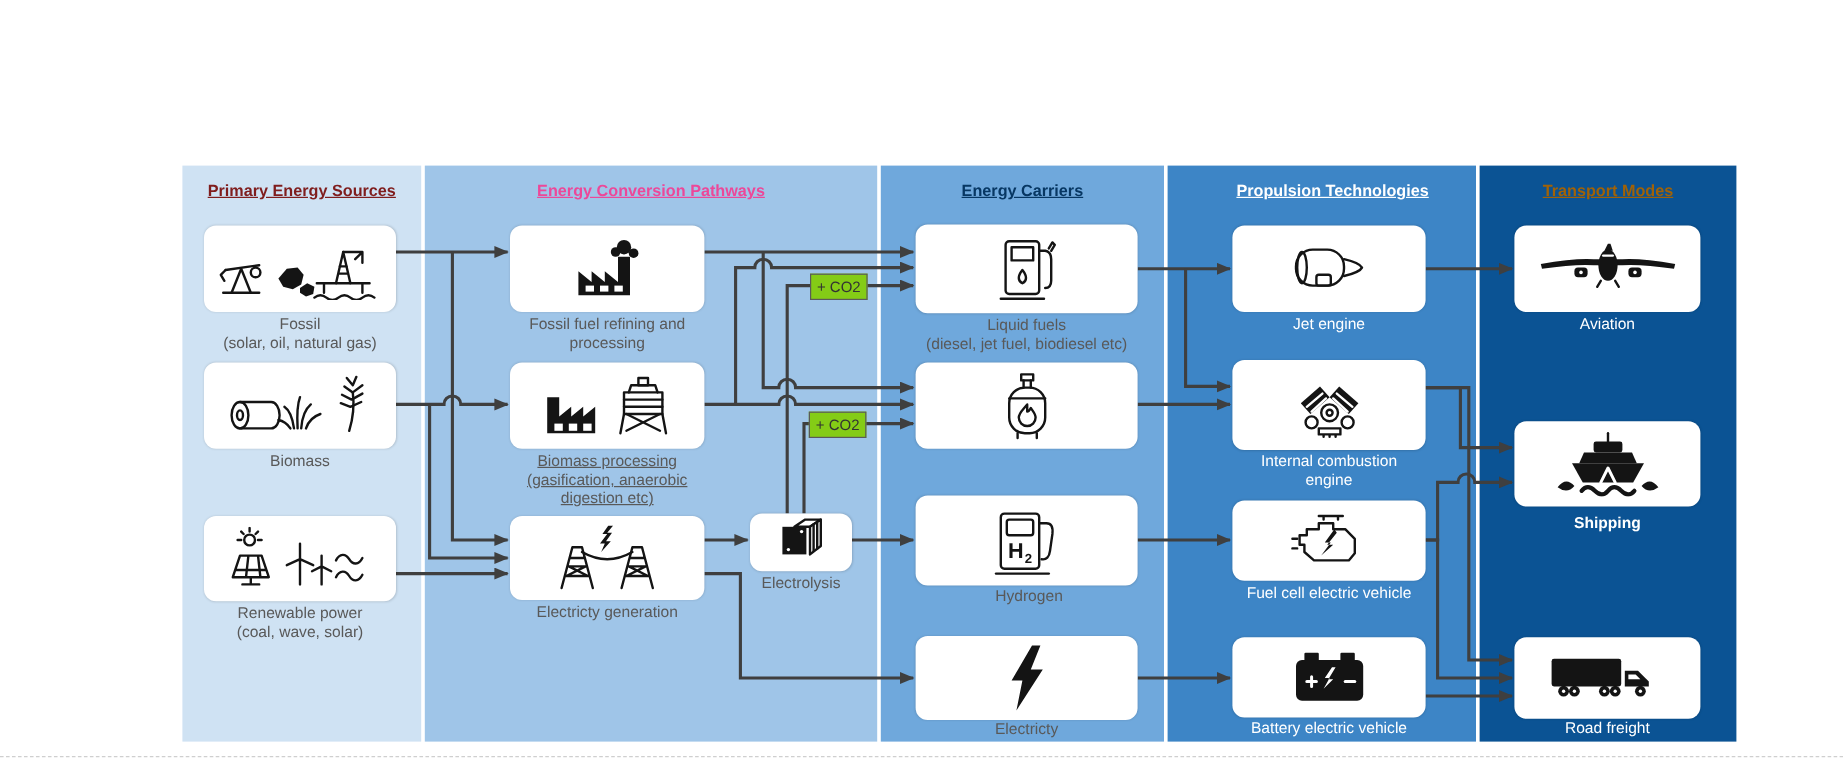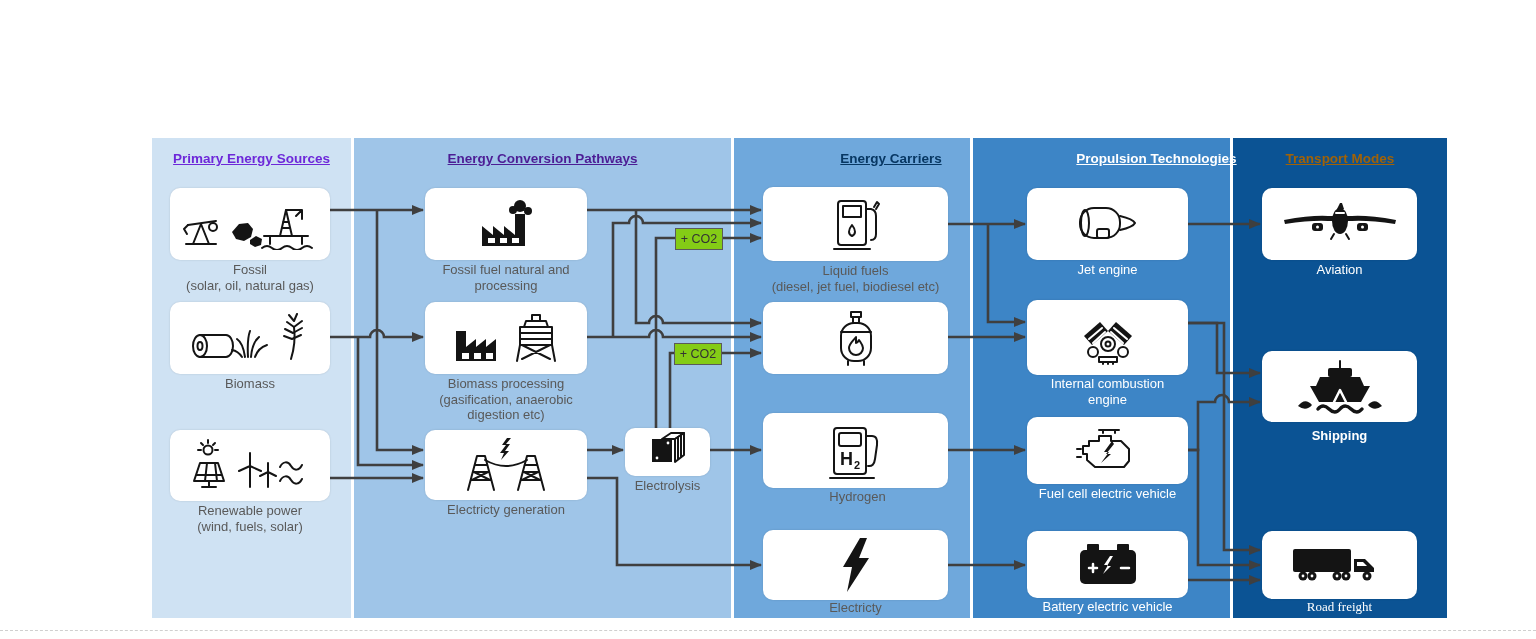--- a/index.html
+++ b/index.html
@@ -4,21 +4,21 @@
 <style>
   html,body{margin:0;padding:0;background:#fff;}
   .canvas{position:relative;width:1536px;height:639px;background:#fff;overflow:hidden;
           font-family:"Liberation Sans",sans-serif;}
   .panel{position:absolute;top:138px;height:480px;}
   .p1{left:152px;width:199px}.p2{left:354px;width:377px}.p3{left:734px;width:236px}
   .p4{left:973px;width:257px}.p5{left:1233px;width:214px}
   .hdr{position:absolute;top:151px;font-weight:bold;font-size:13.5px;
        text-decoration:underline;text-align:center;}
   .h1{left:152px;width:199px}.h2{left:354px;width:377px}.h3{left:734px;width:236px}
-  .h4{left:1019px;width:275px}.h5{left:1233px;width:214px}
+  .h4{left:973px;width:275px}.h5{left:1233px;width:214px}
   .wires{position:absolute;left:0;top:0;pointer-events:none;}
   .wire{stroke:#3f3f3f;stroke-width:2.6;fill:none;}
   .node{position:absolute;background:#fff;border-radius:10px;display:flex;
         align-items:center;justify-content:center;box-shadow:0 0 2px rgba(0,0,0,.15);}
   .nicon{display:flex;align-items:center;justify-content:center;}
   .nlabel{position:absolute;font-size:13px;line-height:15.5px;text-align:center;color:#595959;}
   .nlabel.light{color:#fff;}
   .co2{position:absolute;width:46px;height:20px;background:#84cc16;border:1px solid #5a5a5a;
        color:#333;font-size:12.5px;display:flex;align-items:center;justify-content:center;}
   .co2-a{left:675px;top:228px}.co2-b{left:674px;top:343px}
@@ -27,23 +27,23 @@
 </head>
 <body>
 
 <div class="canvas" id="cv">
   <div class="panel p1" style="background: rgb(207, 226, 243);"></div>
   <div class="panel p2" style="background: rgb(159, 197, 232);"></div>
   <div class="panel p3" style="background: rgb(111, 168, 220);"></div>
   <div class="panel p4" style="background: rgb(61, 133, 198);"></div>
   <div class="panel p5" style="background: rgb(11, 83, 148);"></div>
 
-  <div class="hdr h1" style="color: #6d28d9;">Primary Energy Sources</div>
-  <div class="hdr h2" style="color: #4c1d95; text-align: center;">Energy Conversion Pathways</div>
-  <div class="hdr h3" style="color: rgb(7, 55, 99); padding-left: 39px;">Energy Carriers</div>
+  <div class="hdr h1" style="color: #7f1d1d;">Primary Energy Sources</div>
+  <div class="hdr h2" style="color: #ec4899; text-align: center;">Energy Conversion Pathways</div>
+  <div class="hdr h3" style="color: rgb(7, 55, 99);">Energy Carriers</div>
   <div class="hdr h4" style="color: rgb(255, 255, 255);">Propulsion Technologies</div>
   <div class="hdr h5" style="color: #a16207;">Transport Modes</div>
 
   <svg class="wires" width="1536" height="639" viewBox="0 0 1536 639">
     <defs>
       <marker id="arrowhead" markerUnits="userSpaceOnUse" markerWidth="14" markerHeight="12" refX="11" refY="5" orient="auto">
         <path d="M0 0 L12 5 L0 10 z" fill="#3f3f3f"></path>
       </marker>
     </defs>
   <path d="M330 210 H423" class="wire" marker-end="url(#arrowhead)"></path>
@@ -121,55 +121,55 @@
           <path d="M10 42 L16 24 h18 L40 42 z M12 36 h26 M23 24 l-2 18 M31 24 l2 18"></path>
           <path d="M25 42 v6 M18 48 h14"></path>
           <path d="M66 48 V27 M66 27 v-13 M66 27 l-11 5 M66 27 l11 5"></path>
           <path d="M84 48 V33 M84 33 v-9 M84 33 l-8 4 M84 33 l8 4"></path>
           <path d="M96 28 c3-6 8-6 11-1 c3 5 8 5 11-1 M96 42 c3-6 8-6 11-1 c3 5 8 5 11-1"></path>
         </svg>
       </span>
     </div>
     <div class="nlabel" style="left: 130px; top: 503px; width: 240px;">
       <div>Renewable power</div>
-      <div>(wind, fuels, solar)</div>
+      <div>(coal, wave, solar)</div>
     </div>
     <div class="node" style="left: 425px; top: 188px; width: 162px; height: 72px;">
       <span class="nicon">
         <svg viewBox="0 0 72 52" width="72" height="52" fill="none" stroke="#141414" stroke-width="2" stroke-linecap="round" stroke-linejoin="round">
           <path d="M12 48 V28 l11 9 v-9 l11 9 v-9 l11 9 V16 h10 v32 z" fill="#141414" stroke="none"></path>
           <circle cx="50" cy="8" r="6" fill="#141414" stroke="none"></circle>
           <circle cx="58" cy="13" r="4" fill="#141414" stroke="none"></circle>
           <circle cx="43" cy="12" r="4" fill="#141414" stroke="none"></circle>
           <rect x="18" y="40" width="7" height="5" fill="#fff" stroke="none"></rect>
           <rect x="30" y="40" width="7" height="5" fill="#fff" stroke="none"></rect>
           <rect x="42" y="40" width="7" height="5" fill="#fff" stroke="none"></rect>
         </svg>
       </span>
     </div>
     <div class="nlabel" style="left: 396px; top: 262px; width: 220px;">
-      <div>Fossil fuel natural and</div>
+      <div>Fossil fuel refining and</div>
       <div>processing</div>
     </div>
     <div class="node" style="left: 425px; top: 302px; width: 162px; height: 72px;">
       <span class="nicon">
         <svg viewBox="0 0 112 54" width="112" height="54" fill="none" stroke="#141414" stroke-width="2" stroke-linecap="round" stroke-linejoin="round">
           <path d="M6 50 V20 h10 v16 l10-8 v8 l10-8 v8 l10-8 v22 z" fill="#141414" stroke="none"></path>
           <rect x="12" y="42" width="7" height="6" fill="#fff" stroke="none"></rect>
           <rect x="24" y="42" width="7" height="6" fill="#fff" stroke="none"></rect>
           <rect x="36" y="42" width="7" height="6" fill="#fff" stroke="none"></rect>
           <rect x="82" y="4" width="8" height="6"></rect>
           <path d="M74 16 l2-6 h20 l2 6"></path>
           <rect x="70" y="16" width="32" height="18"></rect>
           <path d="M70 22 h32 M70 28 h32"></path>
           <path d="M72 34 l28 14 M100 34 l-28 14 M70 34 l-3 16 M102 34 l3 16"></path>
         </svg>
       </span>
     </div>
-    <div class="nlabel" style="left: 396px; top: 376px; width: 220px;">
+    <div class="nlabel" style="left: 396px; top: 376px; width: 220px; text-decoration: underline;">
       <div>Biomass processing</div>
       <div>(gasification, anaerobic</div>
       <div>digestion etc)</div>
     </div>
     <div class="node" style="left: 425px; top: 430px; width: 162px; height: 70px;">
       <span class="nicon">
         <svg viewBox="0 0 92 54" width="92" height="54" fill="none" stroke="#141414" stroke-width="2" stroke-linecap="round" stroke-linejoin="round">
           <path d="M47 0 l-5 7 h4 l-6 8 h4 l-3 7 8-9 h-4 l5-7 h-4 l5-6 z" fill="#141414" stroke="none"></path>
           <path d="M8 52 L17 18 h8 L34 52 M12 42 h18 M14 34 h14 M16 27 h10 M12 42 l16-8 M30 42 l-16-8"></path>
           <path d="M58 52 L67 18 h8 L84 52 M62 42 h18 M64 34 h14 M66 27 h10 M62 42 l16-8 M80 42 l-16-8"></path>
@@ -354,16 +354,16 @@
           <circle cx="55" cy="30" r="4.5" fill="#141414" stroke="none"></circle>
           <circle cx="76" cy="30" r="4.5" fill="#141414" stroke="none"></circle>
           <circle cx="12" cy="30" r="1.4" fill="#fff" stroke="none"></circle>
           <circle cx="21" cy="30" r="1.4" fill="#fff" stroke="none"></circle>
           <circle cx="46" cy="30" r="1.4" fill="#fff" stroke="none"></circle>
           <circle cx="55" cy="30" r="1.4" fill="#fff" stroke="none"></circle>
           <circle cx="76" cy="30" r="1.4" fill="#fff" stroke="none"></circle>
         </svg>
       </span>
     </div>
-    <div class="nlabel light" style="left: 1232px; top: 599px; width: 215px; font-family: Liberation Serif, serif;">
+    <div class="nlabel light" style="left: 1232px; top: 599px; width: 215px;">
       <div>Road freight</div>
     </div>
   </div>
 
 </body></html>

